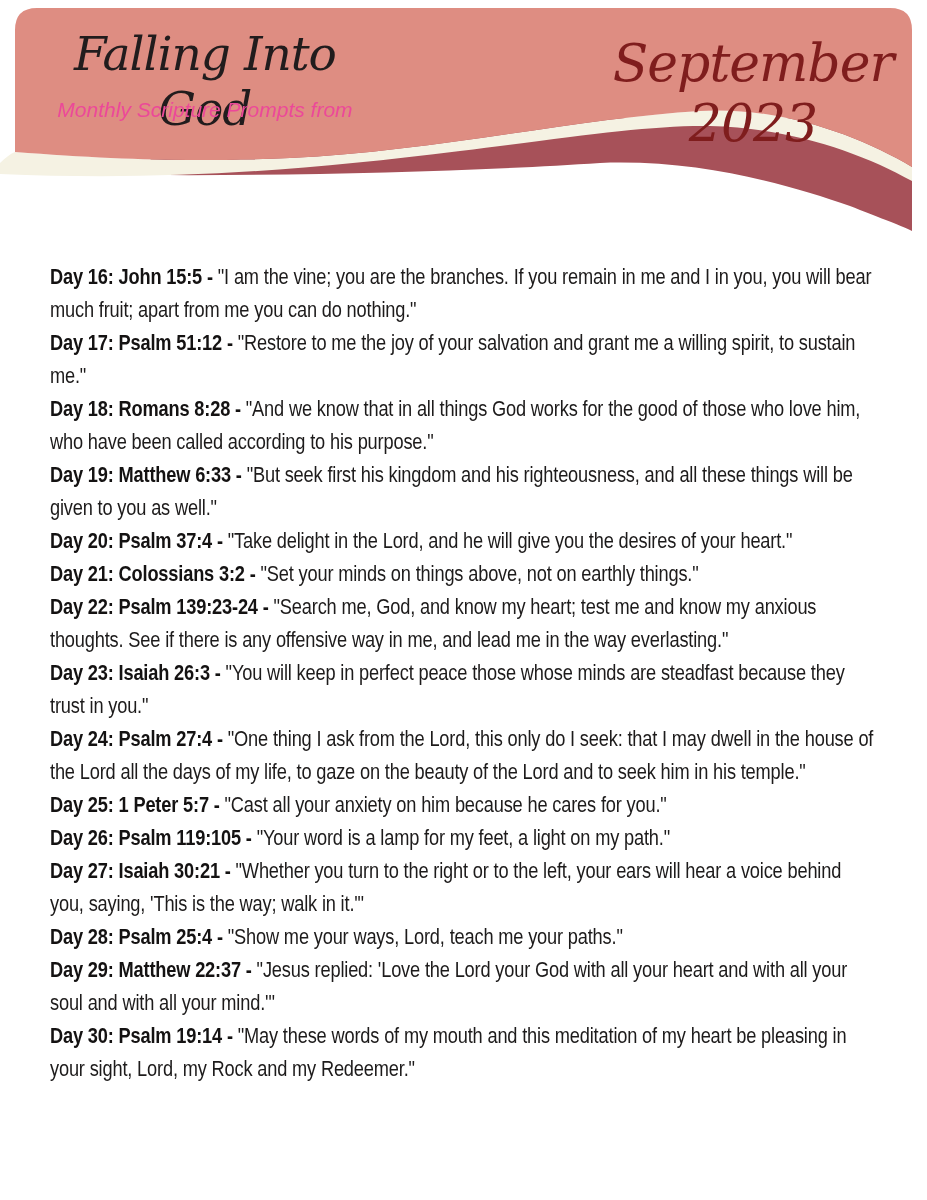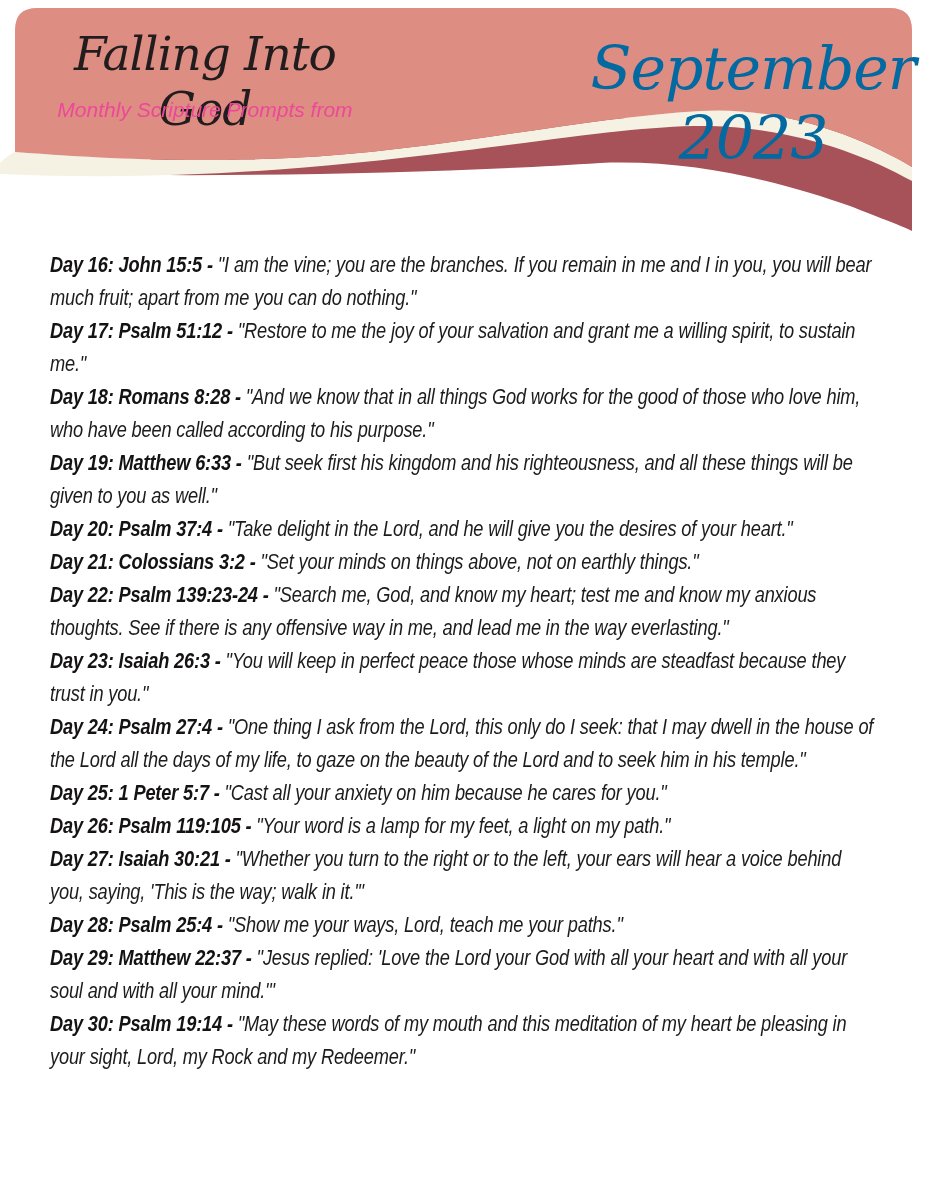--- a/index.html
+++ b/index.html
@@ -52,30 +52,29 @@
     font-style: italic;
   }
   .header-date {
     position: absolute;
     left: 578px;
     top: 33px;
     width: 350px;
     text-align: center;
     font-family: "DejaVu Serif", serif;
     font-style: italic;
-    font-size: 60px;
-    color: #0369a1;
+    font-size: 52px;
+    color: #7f1d1d;
     letter-spacing: -1px;
   }
   .content {
     position: absolute;
     left: 50px;
-    top: 248px;
+    top: 260px;
     width: 877px;
-    font-style: italic;
   }
   .content-inner {
     width: 1000px;
     transform: scaleX(0.828);
     transform-origin: 0 0;
     font-size: 22px;
     line-height: 33px;
     letter-spacing: -0.2px;
     color: #1d1b1b;
   }

